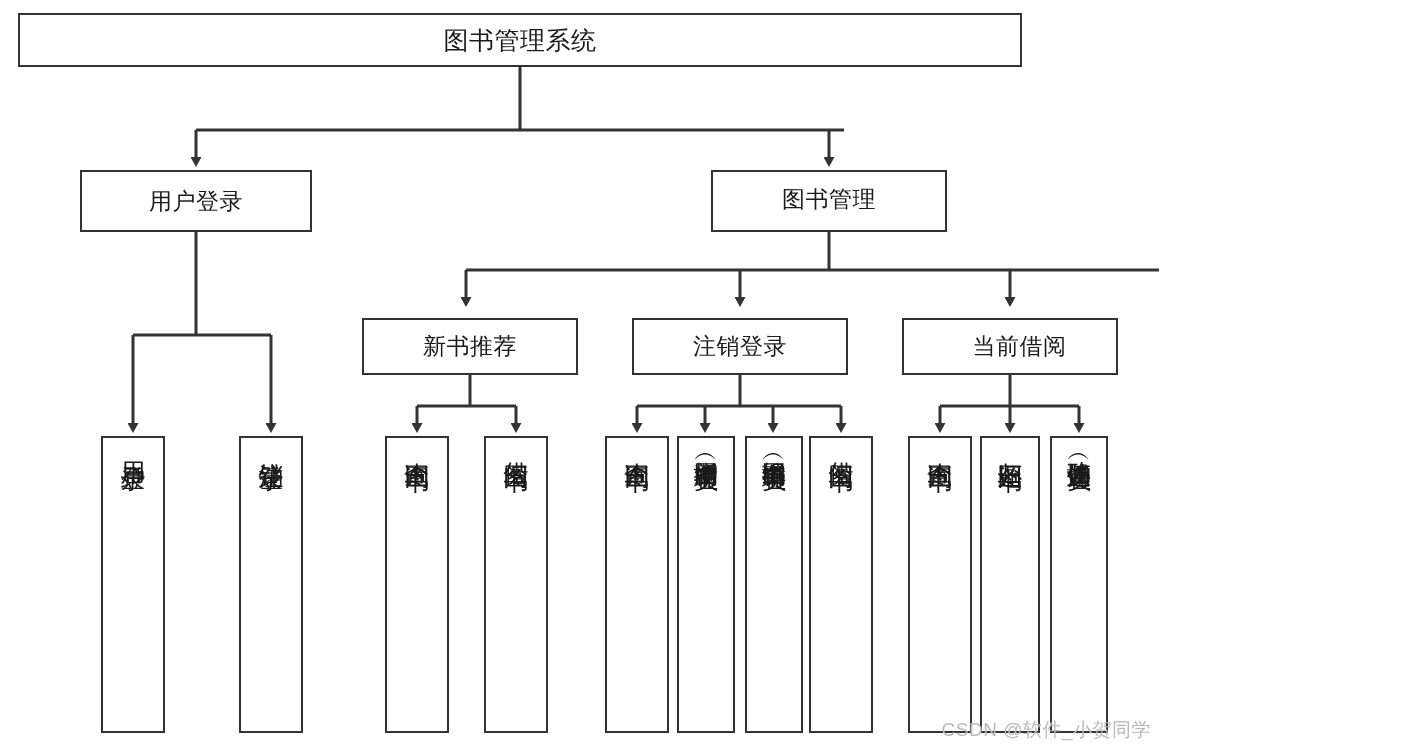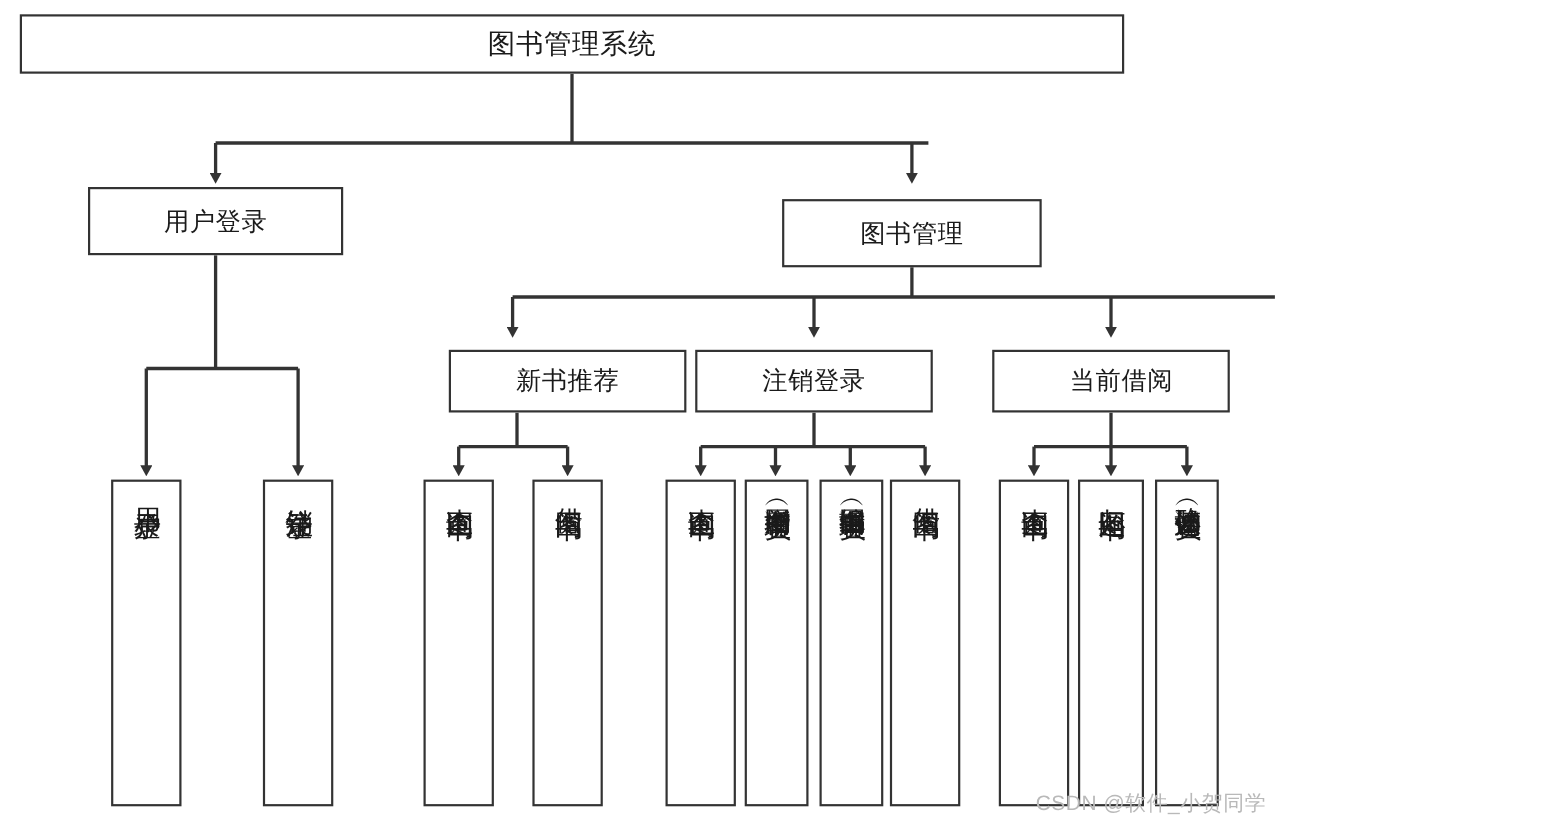--- a/index.html
+++ b/index.html
@@ -132,25 +132,25 @@
     </g>
   </svg>
 
   <div class="node horiz" id="root-node" style="left:18px;top:13px;width:1004px;height:54px;">
     <span class="label">图书管理系统</span>
   </div>
 
   <div class="node horiz" style="left:80px;top:170px;width:232px;height:62px;">
     <span class="label">用户登录</span>
   </div>
-  <div class="node horiz" style="left:711px;top:181px;width:236px;height:62px;">
+  <div class="node horiz" style="left:711px;top:170px;width:236px;height:62px;font-family:Liberation Mono, monospace;">
     <span class="label">图书管理</span>
   </div>
 
-  <div class="node horiz" style="left:362px;top:318px;width:216px;height:57px;margin-left:46px;">
+  <div class="node horiz" style="left:362px;top:318px;width:216px;height:57px;">
     <span class="label">新书推荐</span>
   </div>
   <div class="node horiz" style="left:632px;top:318px;width:216px;height:57px;">
     <span class="label">注销登录</span>
   </div>
   <div class="node horiz" style="left:902px;top:318px;width:216px;height:57px;padding-left:19px;">
     <span class="label">当前借阅</span>
   </div>
 
   <div class="node vert" style="left:101px;top:436px;width:64px;height:297px;">

